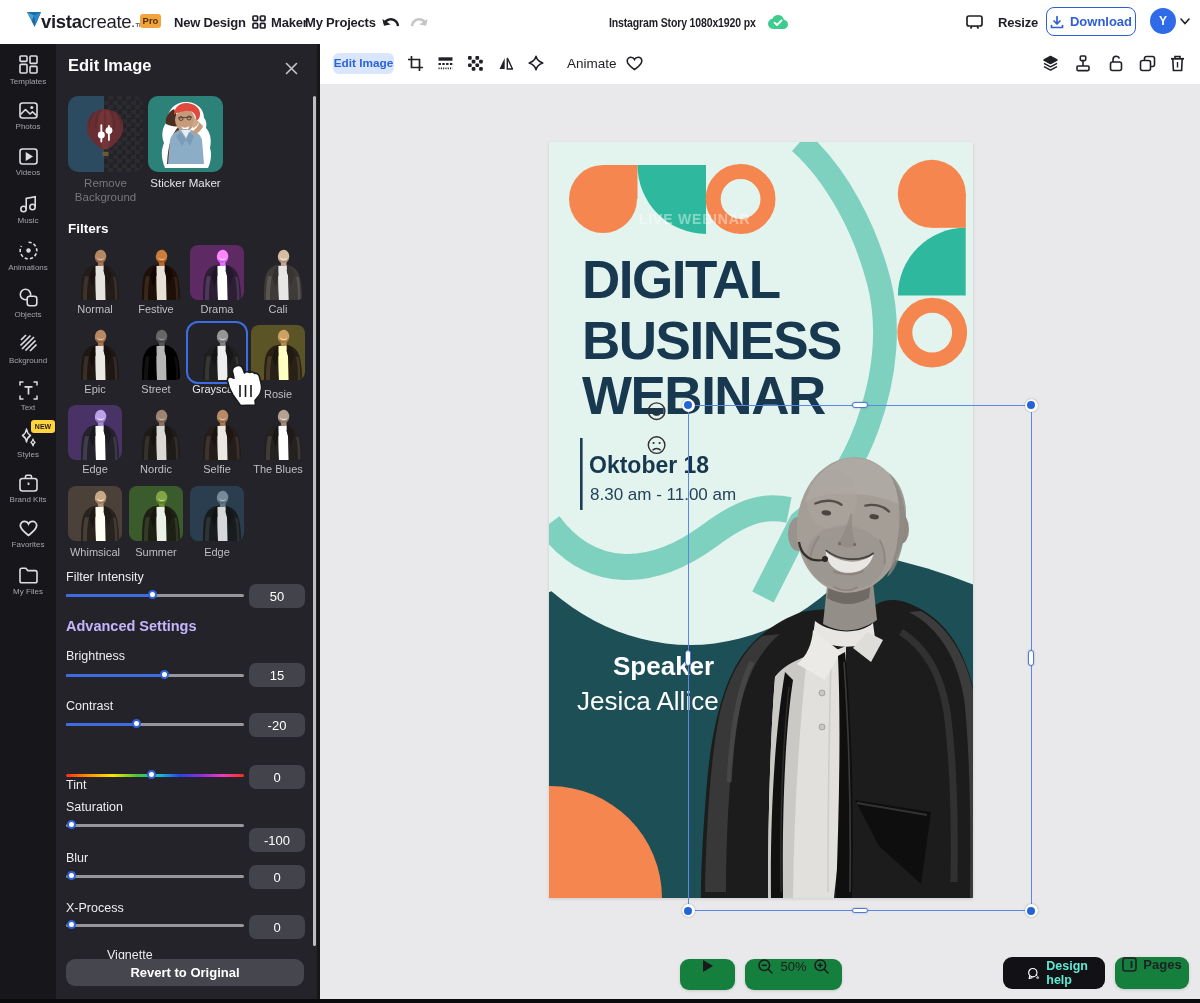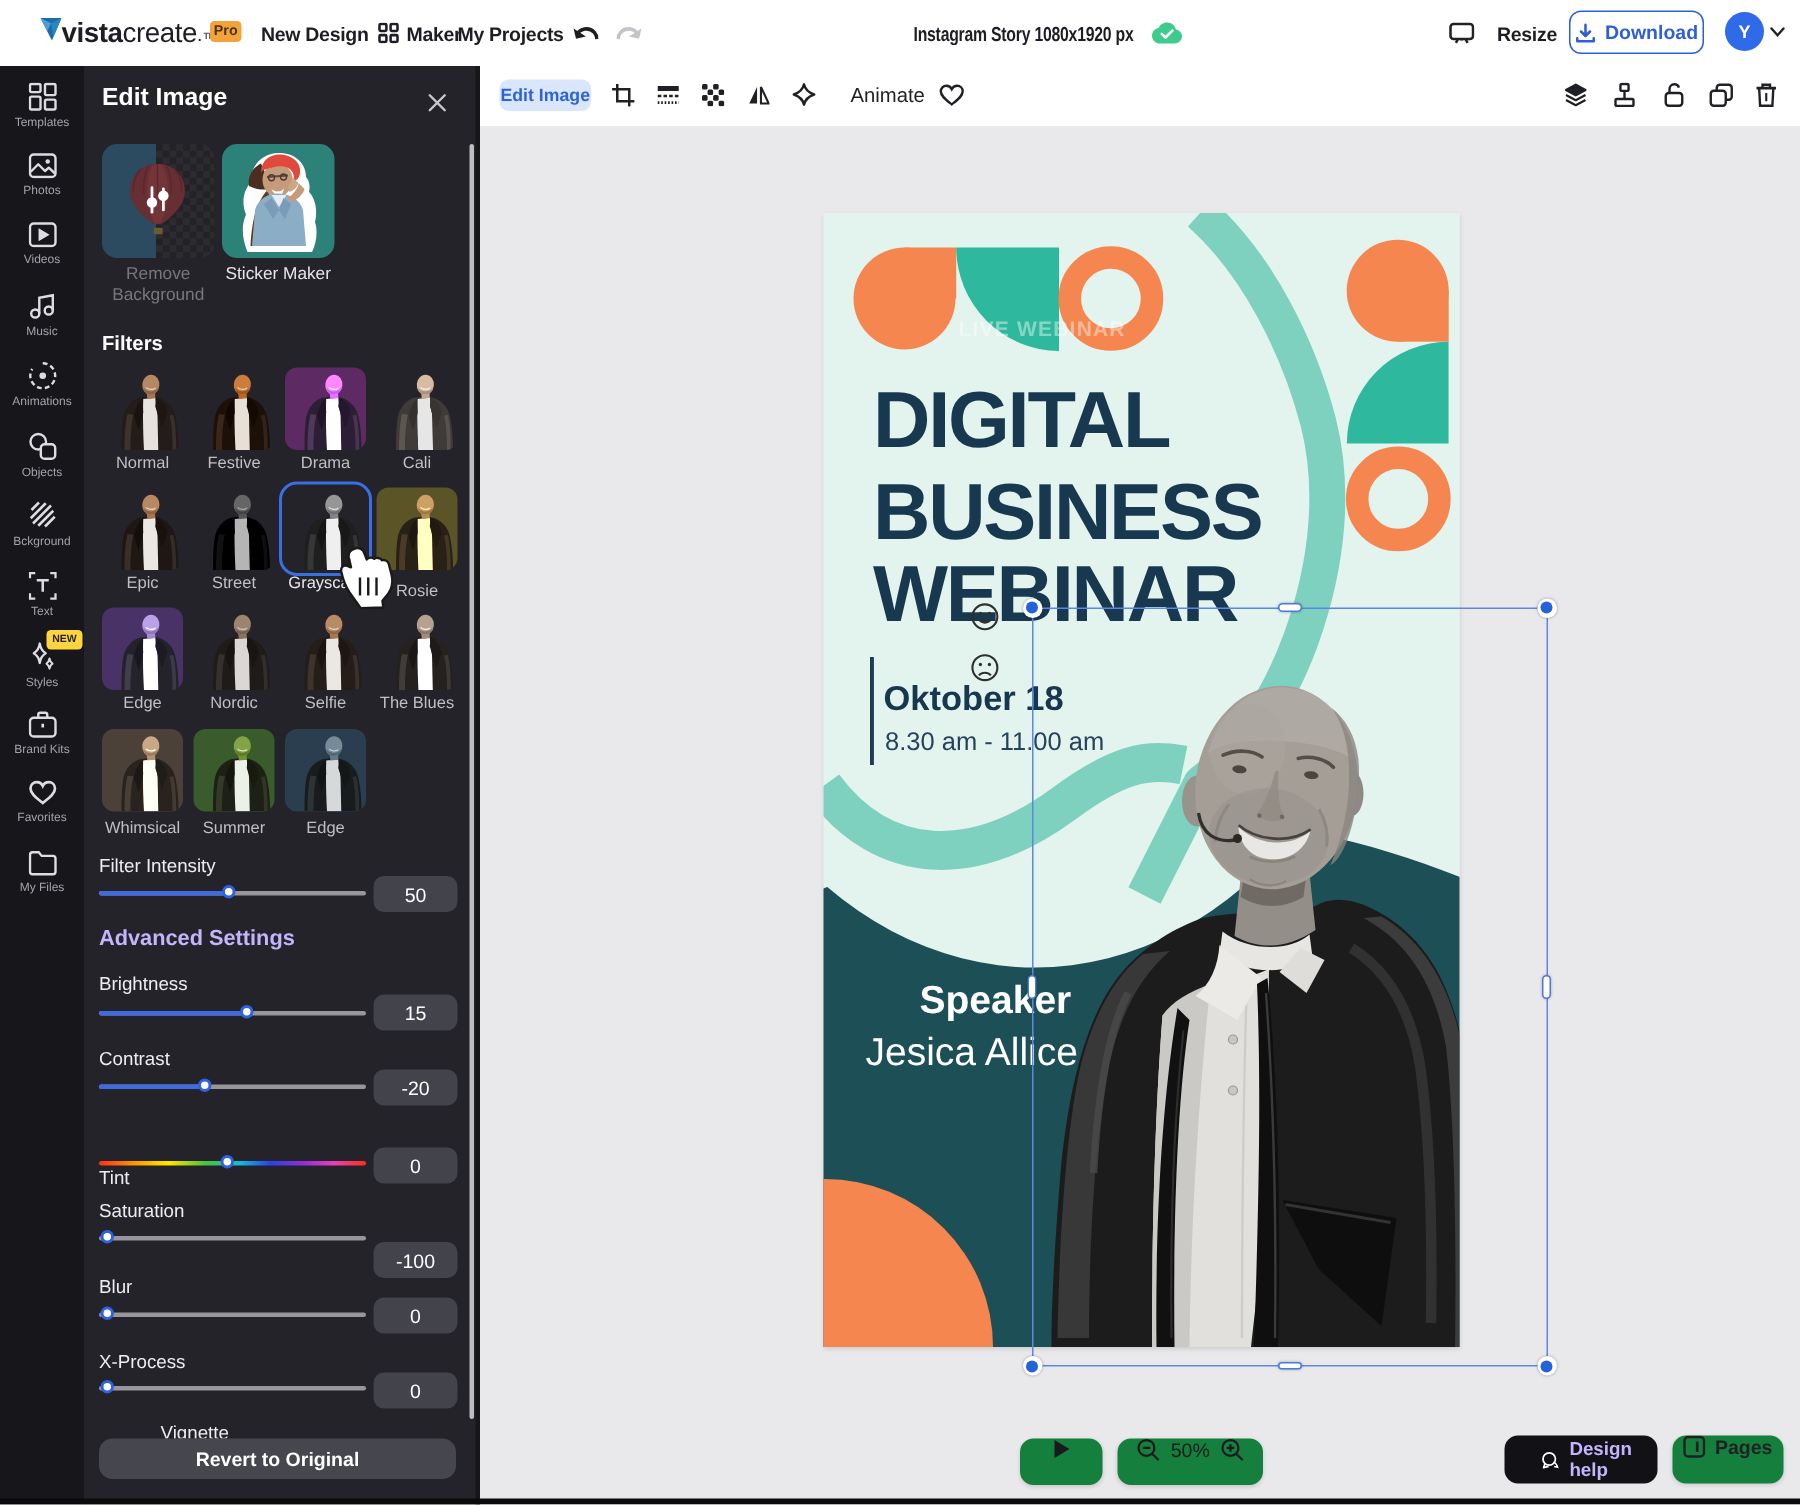--- a/index.html
+++ b/index.html
@@ -565,21 +565,21 @@
         <path d="M10.3 10.3 L14 14" stroke-linecap="round"></path>
         <path d="M3.8 6.3 L8.8 6.3"></path>
       </svg>
     <span style="font-size:13px;color:#1a1a1e;">50%</span>
     <svg width="15" height="15" viewBox="0 0 15 15" fill="none" stroke="#1a1a1e" stroke-width="1.5">
         <circle cx="6.3" cy="6.3" r="5.3"></circle>
         <path d="M10.3 10.3 L14 14" stroke-linecap="round"></path>
         <path d="M3.8 6.3 L8.8 6.3 M6.3 3.8 L6.3 8.8"></path>
       </svg>
   </div>
-  <div class="abs" style="left:683px;top:873px;width:102px;height:32px;background:#121216;border-radius:9px;display:flex;align-items:center;justify-content:center;color:#c4b5fd;font-size:12.5px;font-weight:bold;z-index:8;padding-left:24px;">
+  <div class="abs" style="left:683px;top:873px;width:102px;height:32px;background:#121216;border-radius:9px;display:flex;align-items:center;justify-content:center;color:#5eead4;font-size:12.5px;font-weight:bold;z-index:8;padding-left:24px;">
     <svg width="16" height="15" viewBox="0 0 16 15" fill="none" stroke="#fff" stroke-width="1.4" style="margin-right:6px">
       <circle cx="7" cy="6.5" r="5"></circle>
       <path d="M3.5 10.5 L2.5 13.5 L6.5 12.5" stroke-linejoin="round"></path>
       <path d="M10.5 9 C12.5 10 13.5 11.5 13.8 13.2 L11 12.6" stroke-width="1.2"></path>
     </svg>Design help
   </div>
   <div class="ctl" style="left:795px;top:873px;width:74px;height:32px;">
     <svg width="15" height="15" viewBox="0 0 15 15" fill="none" stroke="#1f1f24" stroke-width="1.6" style="margin-right:6px">
         <rect x="1" y="1" width="13" height="13" rx="2.5"></rect>
         <path d="M9.5 4 L9.5 11" stroke-width="1.8"></path>

